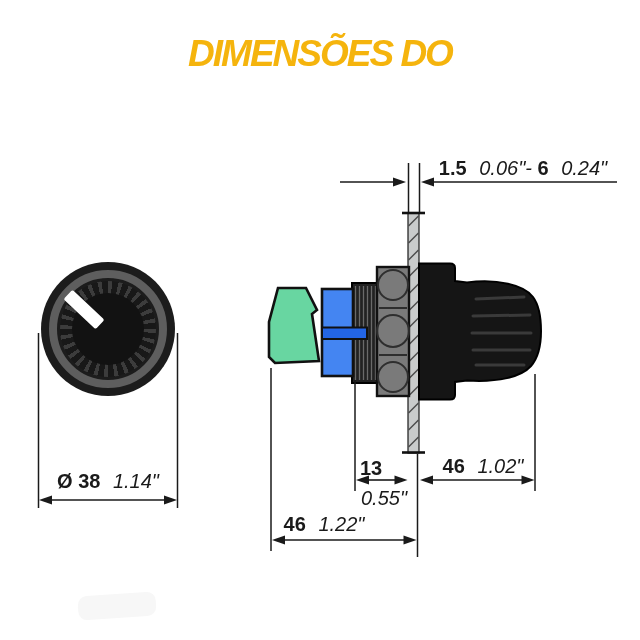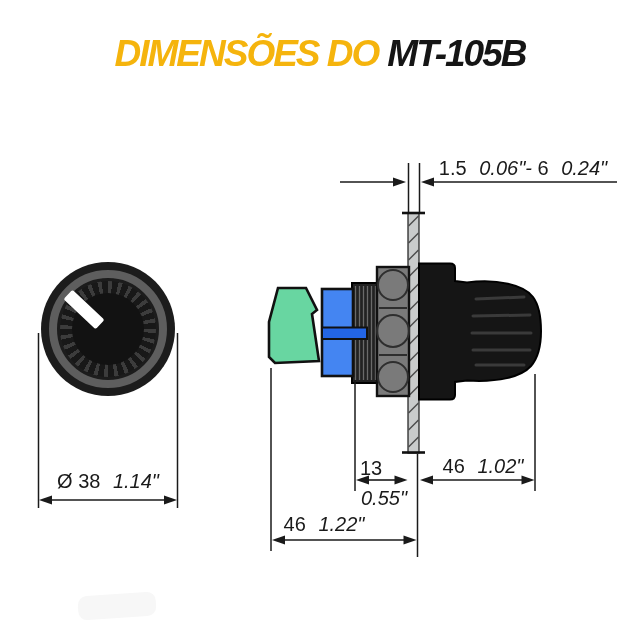--- a/index.html
+++ b/index.html
@@ -18,21 +18,21 @@
   .kf-outer{position:absolute;inset:0;border-radius:50%;background:#1c1c1c;}
   .kf-gray{position:absolute;inset:8px;border-radius:50%;border:8px solid #5e5e5e;box-sizing:border-box;}
   .kf-ticks{position:absolute;inset:19px;border-radius:50%;
             background:repeating-conic-gradient(#3c3c3c 0deg 5deg,#181818 5deg 12.857deg);}
   .kf-face{position:absolute;inset:31px;border-radius:50%;background:#121212;}
   .kf-pointer{position:absolute;left:21px;top:41px;width:44px;height:13px;background:#ffffff;
               border-radius:2px;transform:rotate(43deg);}
 
   
   .dim{position:absolute;font-size:20px;color:#1a1a1a;white-space:nowrap;text-align:center;}
-  .dim .mm{font-weight:400;font-style:normal;}
+  .dim .mm{font-weight:700;font-style:normal;}
   .dim .in{font-style:italic;font-weight:400;margin-left:7px;}
   .dim-top{left:423px;top:157px;width:200px;}
   .dim-dia{left:38px;top:470px;width:140px;}
   .dim-14{left:344px;top:457px;width:54px;}
   .dim-055{left:348px;top:487px;width:72px;font-style:italic;}
   .dim-26{left:426px;top:455px;width:114px;}
   .dim-31{left:266px;top:513px;width:116px;}
 
   
   .note{position:absolute;left:455px;top:587px;width:160px;text-align:center;
@@ -43,21 +43,20 @@
 
   svg{position:absolute;left:0;top:0;}
 </style>
 </head>
 <body>
 
 <div id="canvas">
 
   <div class="title">
     <span class="t-prefix">DIMENSÕES DO</span>
-    <span class="t-model">MT-105B</span>
   </div>
 
   <div class="knob-front">
     <div class="kf-outer"></div>
     <div class="kf-gray"></div>
     <div class="kf-ticks"></div>
     <div class="kf-face"></div>
     <div class="kf-pointer"></div>
   </div>
 

